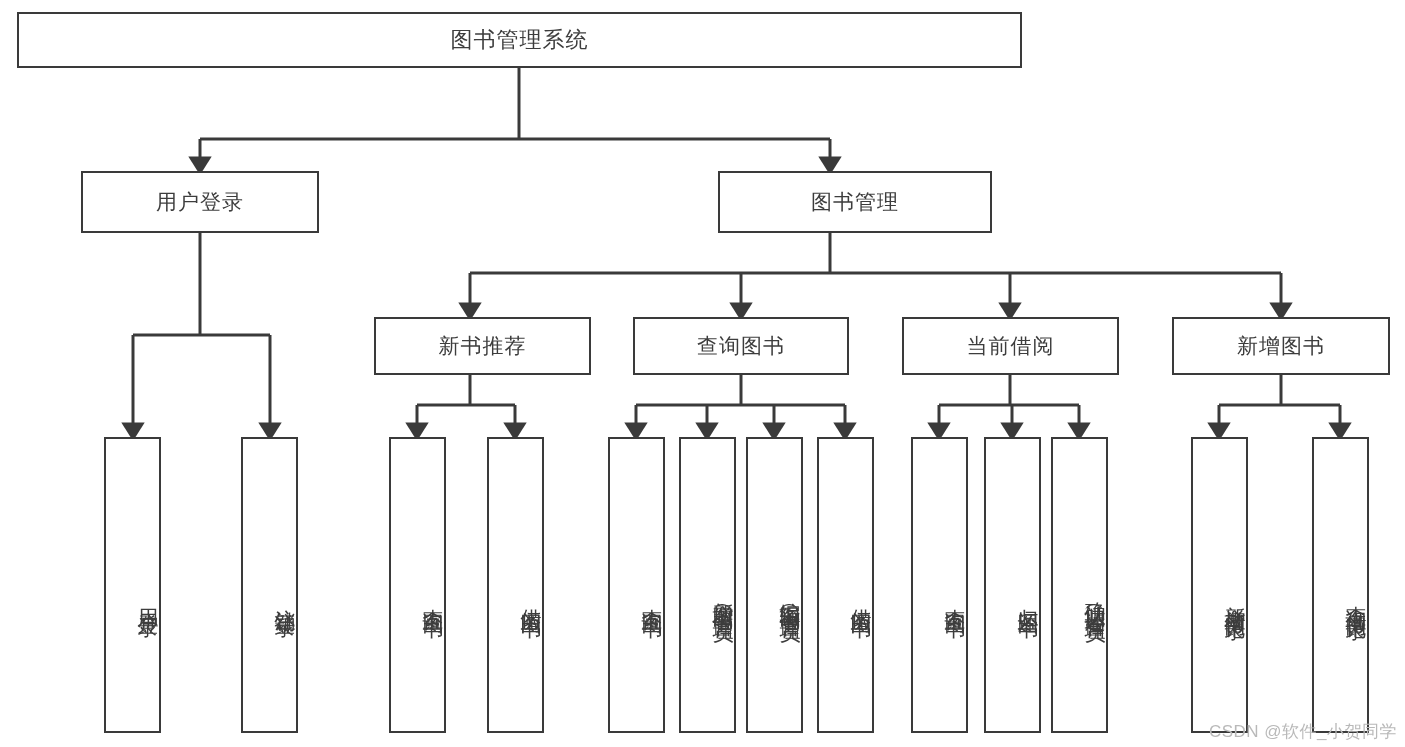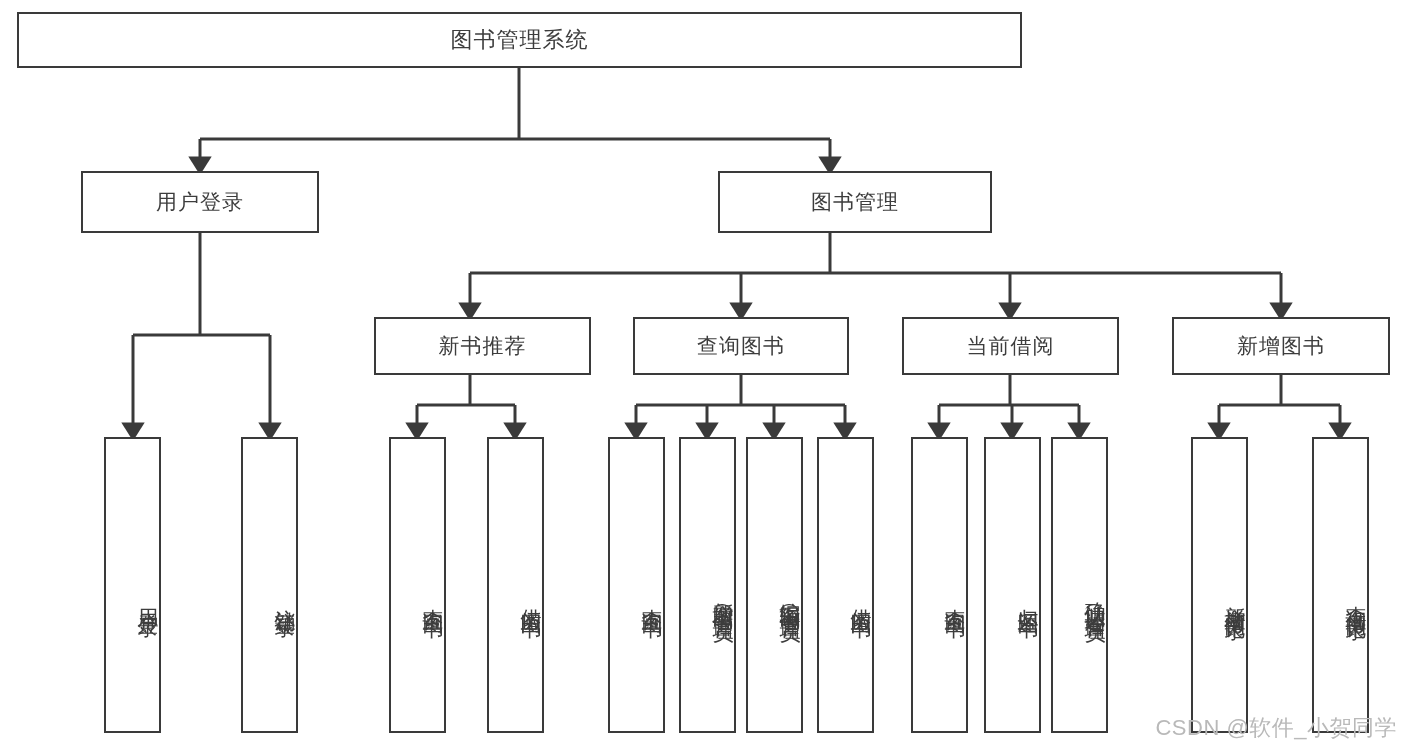--- a/index.html
+++ b/index.html
@@ -53,21 +53,21 @@
   }
   .node.leaf .vtext {
     writing-mode: vertical-rl;
     text-orientation: upright;
     white-space: nowrap;
   }
   .watermark {
     position: absolute;
     right: 8px;
     bottom: 4px;
-    font-size: 22px;
+    font-size: 17px;
     color: #b9b9b9;
     letter-spacing: 0.5px;
     z-index: 5;
     white-space: nowrap;
   }
 </style>
 </head>
 <body>
 
 <div id="canvas">

